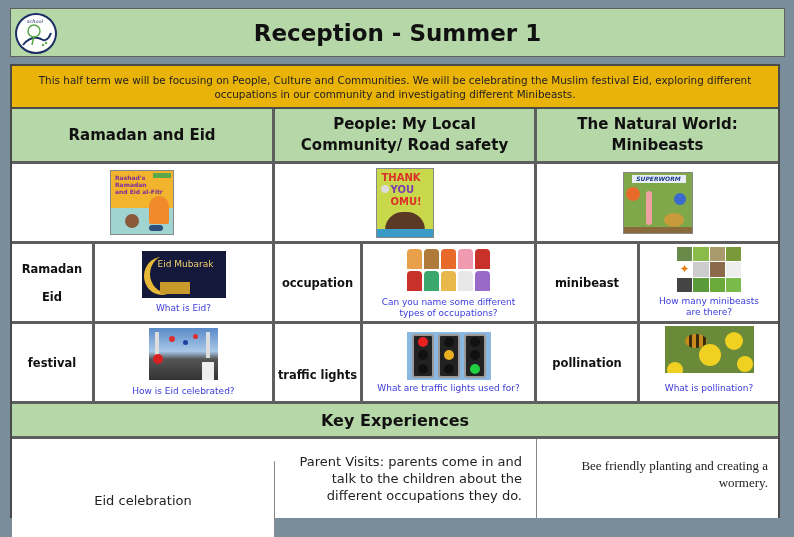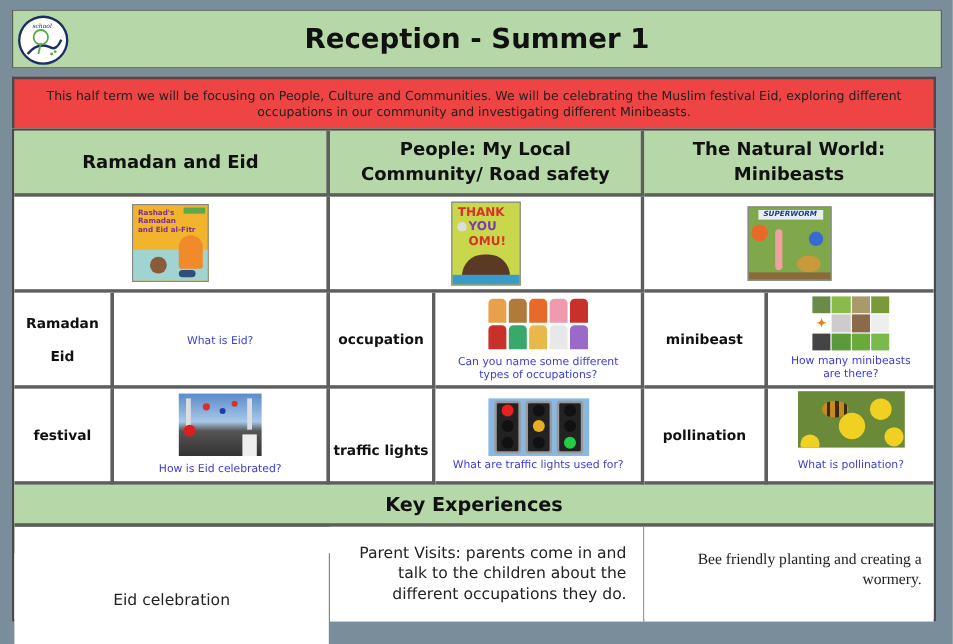--- a/index.html
+++ b/index.html
@@ -16,21 +16,21 @@
     border-radius: 50%; background: #fff; border: 2px solid #1c2f64;
     overflow: hidden;
   }
   .title-text {
     font-family: "DejaVu Sans", sans-serif; font-weight: bold; font-size: 23px;
     color: #111; letter-spacing: 0px;
   }
 
   .intro {
     position: absolute; left: 10px; top: 64px; width: 770px; height: 44px;
-    background: #ef4444; border: 2px solid #4a4a4a; border-bottom: none;
+    background: #eab308; border: 2px solid #4a4a4a; border-bottom: none;
     font-size: 10.4px; line-height: 14px; color: #222; text-align: center;
     padding: 7px 10px 0 10px;
   }
 
   .grid {
     position: absolute; left: 10px; top: 107px; width: 770px; height: 411px;
     background: #fff; border: 2px solid #4a4a4a;
   }
   .cell { position: absolute; border-right: 3px solid #5e5e5e; border-bottom: 3px solid #5e5e5e; }
   .cell.green { background: #b6d7a8; }
@@ -118,20 +118,25 @@
       <div style="position:absolute;right:8px;bottom:6px;width:20px;height:14px;border-radius:50%;background:#c89a3a;"></div>
       <div style="position:absolute;left:0;bottom:0;width:70px;height:6px;background:#8a6a3a;"></div>
     </div>
   </div>
 
   <div class="cell white vocab" style="left:0;top:135px;width:83px;height:80px;">
     <span style="margin-bottom:14px;">Ramadan</span>
     <span>Eid</span>
   </div>
   <div class="cell white media" style="left:83px;top:135px;width:180px;height:80px;">
+    <div style="width:84px;height:47px;background:#14183a;position:relative;overflow:hidden;">
+      <div style="position:absolute;left:8px;top:4px;width:36px;height:38px;border-radius:50%;box-shadow:-6px 2px 0 0 #e8b838;"></div>
+      <div style="position:absolute;left:16px;top:8px;font-size:9px;color:#f0d070;">Eid Mubarak</div>
+      <div style="position:absolute;left:18px;bottom:4px;width:30px;height:12px;background:#c89a2a;"></div>
+    </div>
     <div class="link" style="margin-top:5px;">What is Eid?</div>
   </div>
 
   <div class="cell white vocab" style="left:263px;top:135px;width:88px;height:80px;">
     <span>occupation</span>
   </div>
   <div class="cell white media" style="left:351px;top:135px;width:174px;height:80px;">
     <div style="width:88px;height:46px;background:#fff;display:grid;grid-template-columns:repeat(5,1fr);gap:2px;padding:2px;">
       <div style="background:#e8a04a;border-radius:4px 4px 0 0;"></div>
       <div style="background:#b07a3a;border-radius:4px 4px 0 0;"></div>

